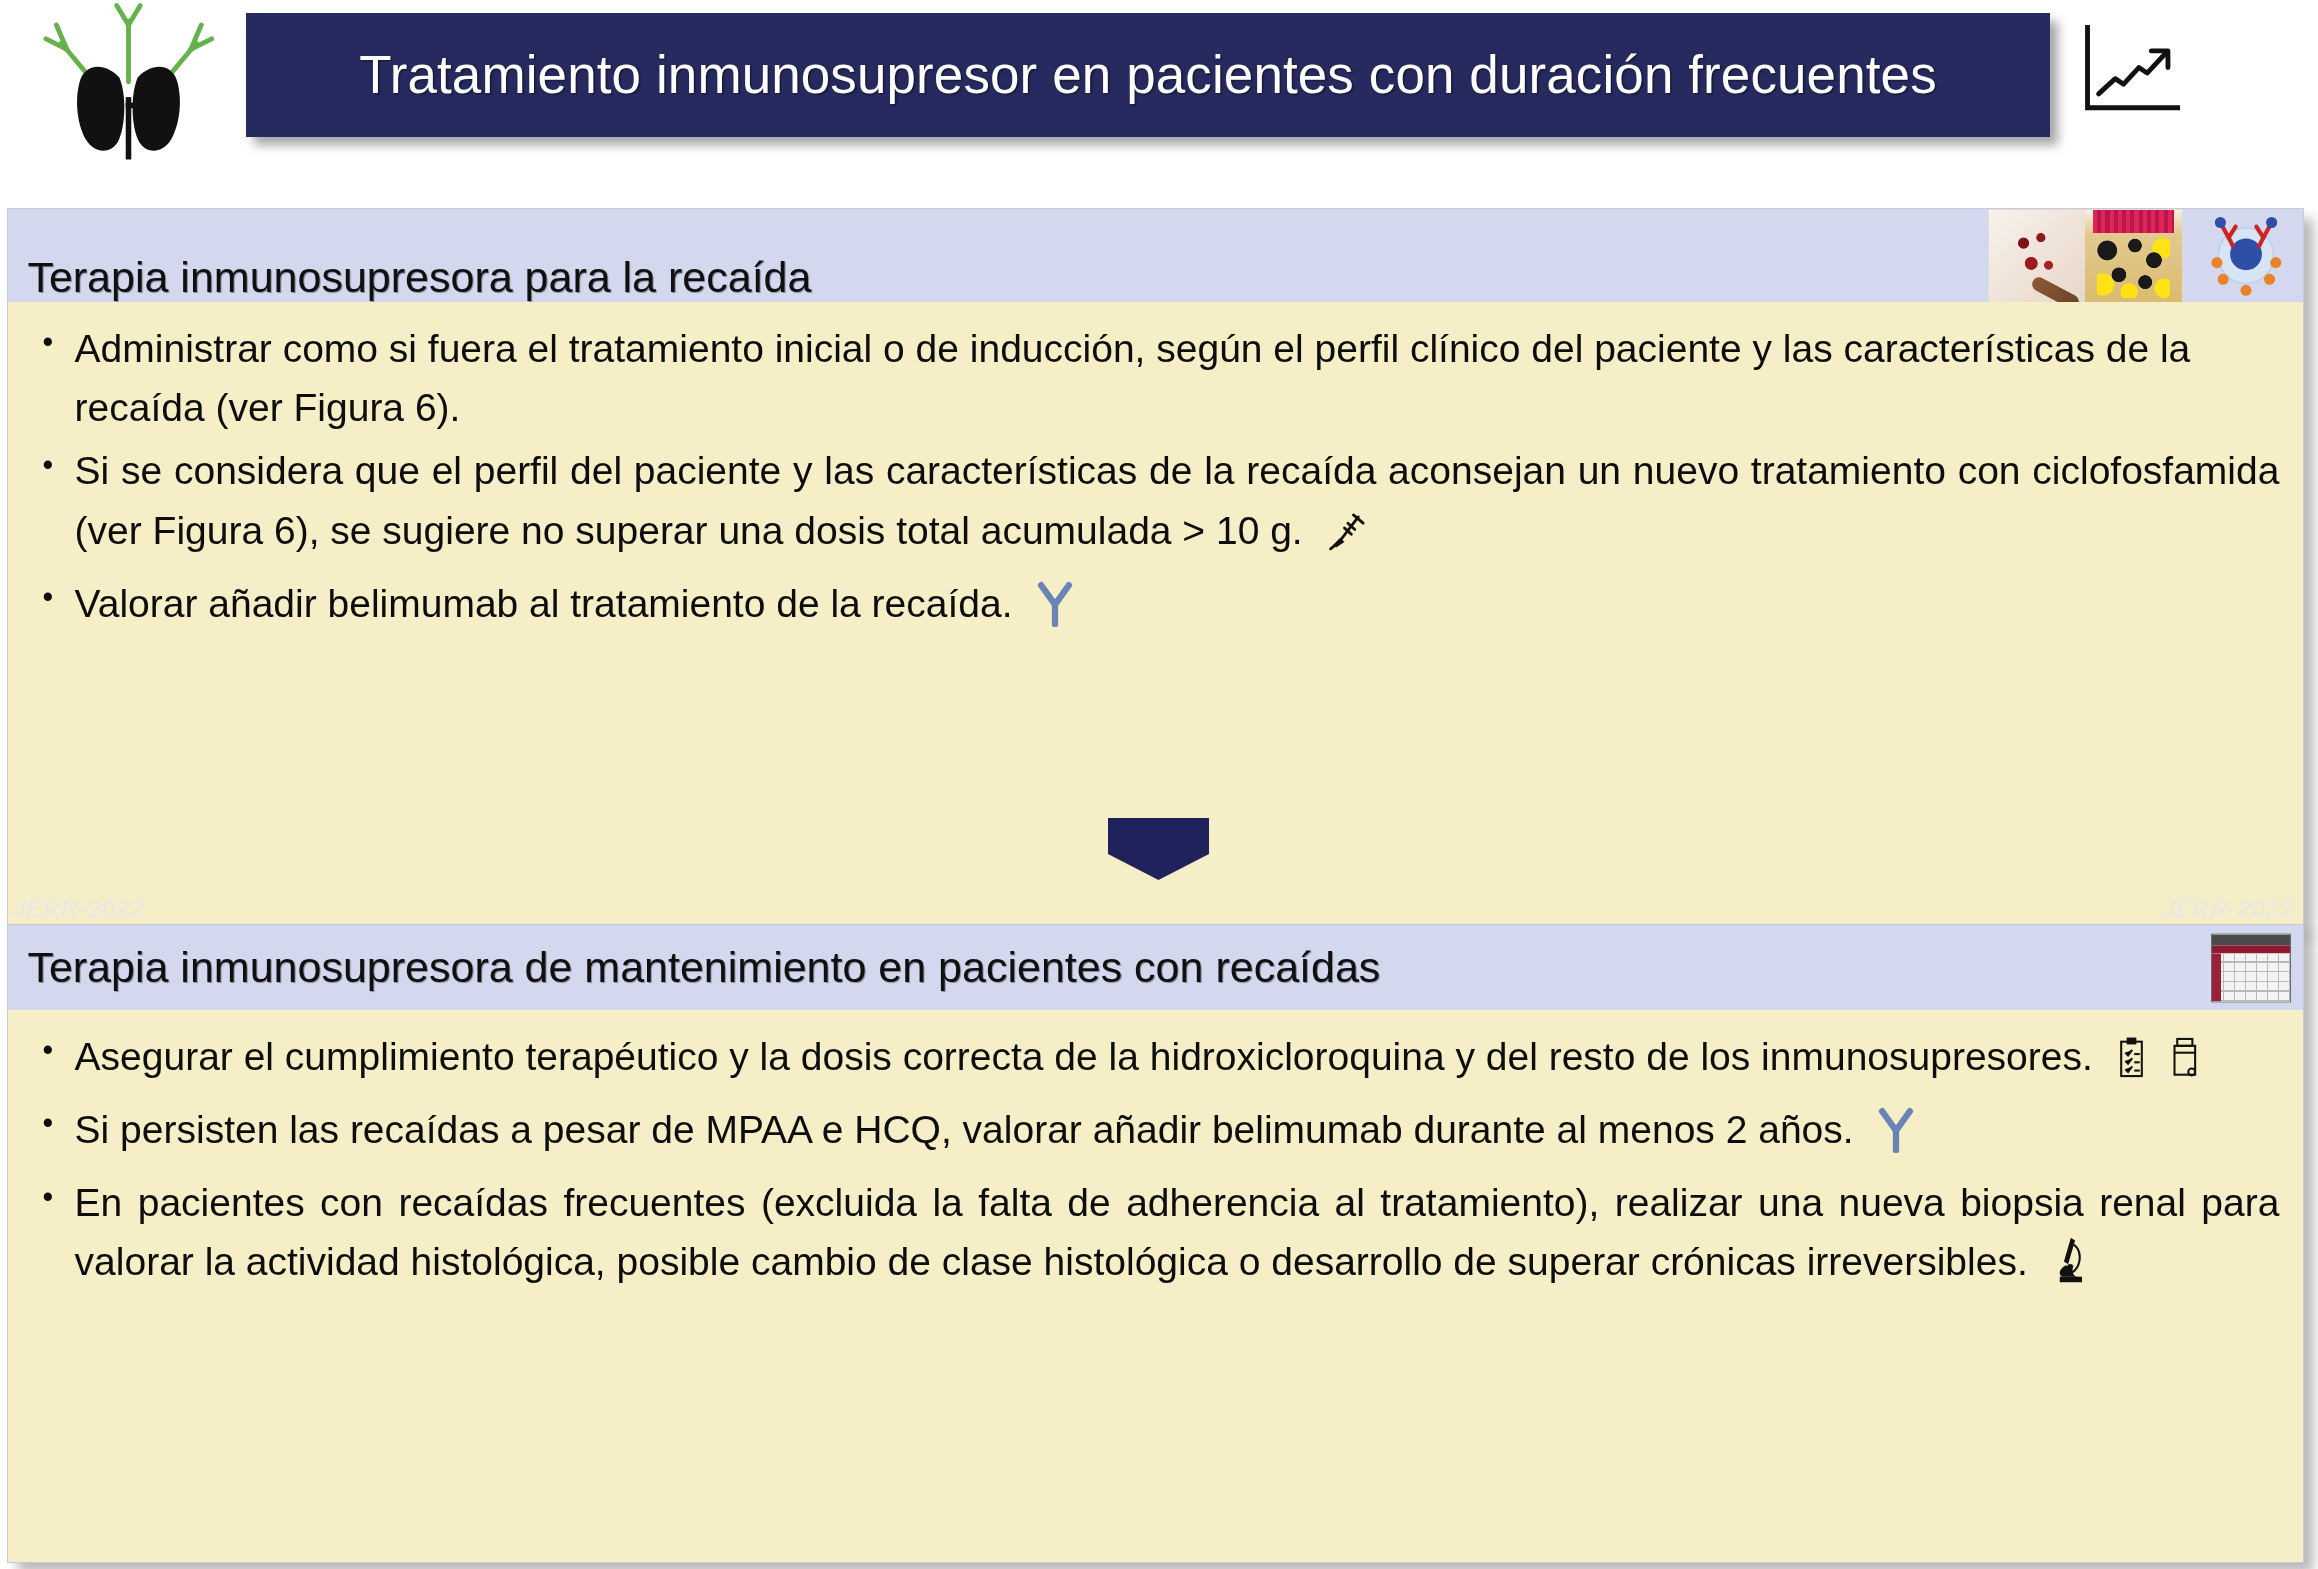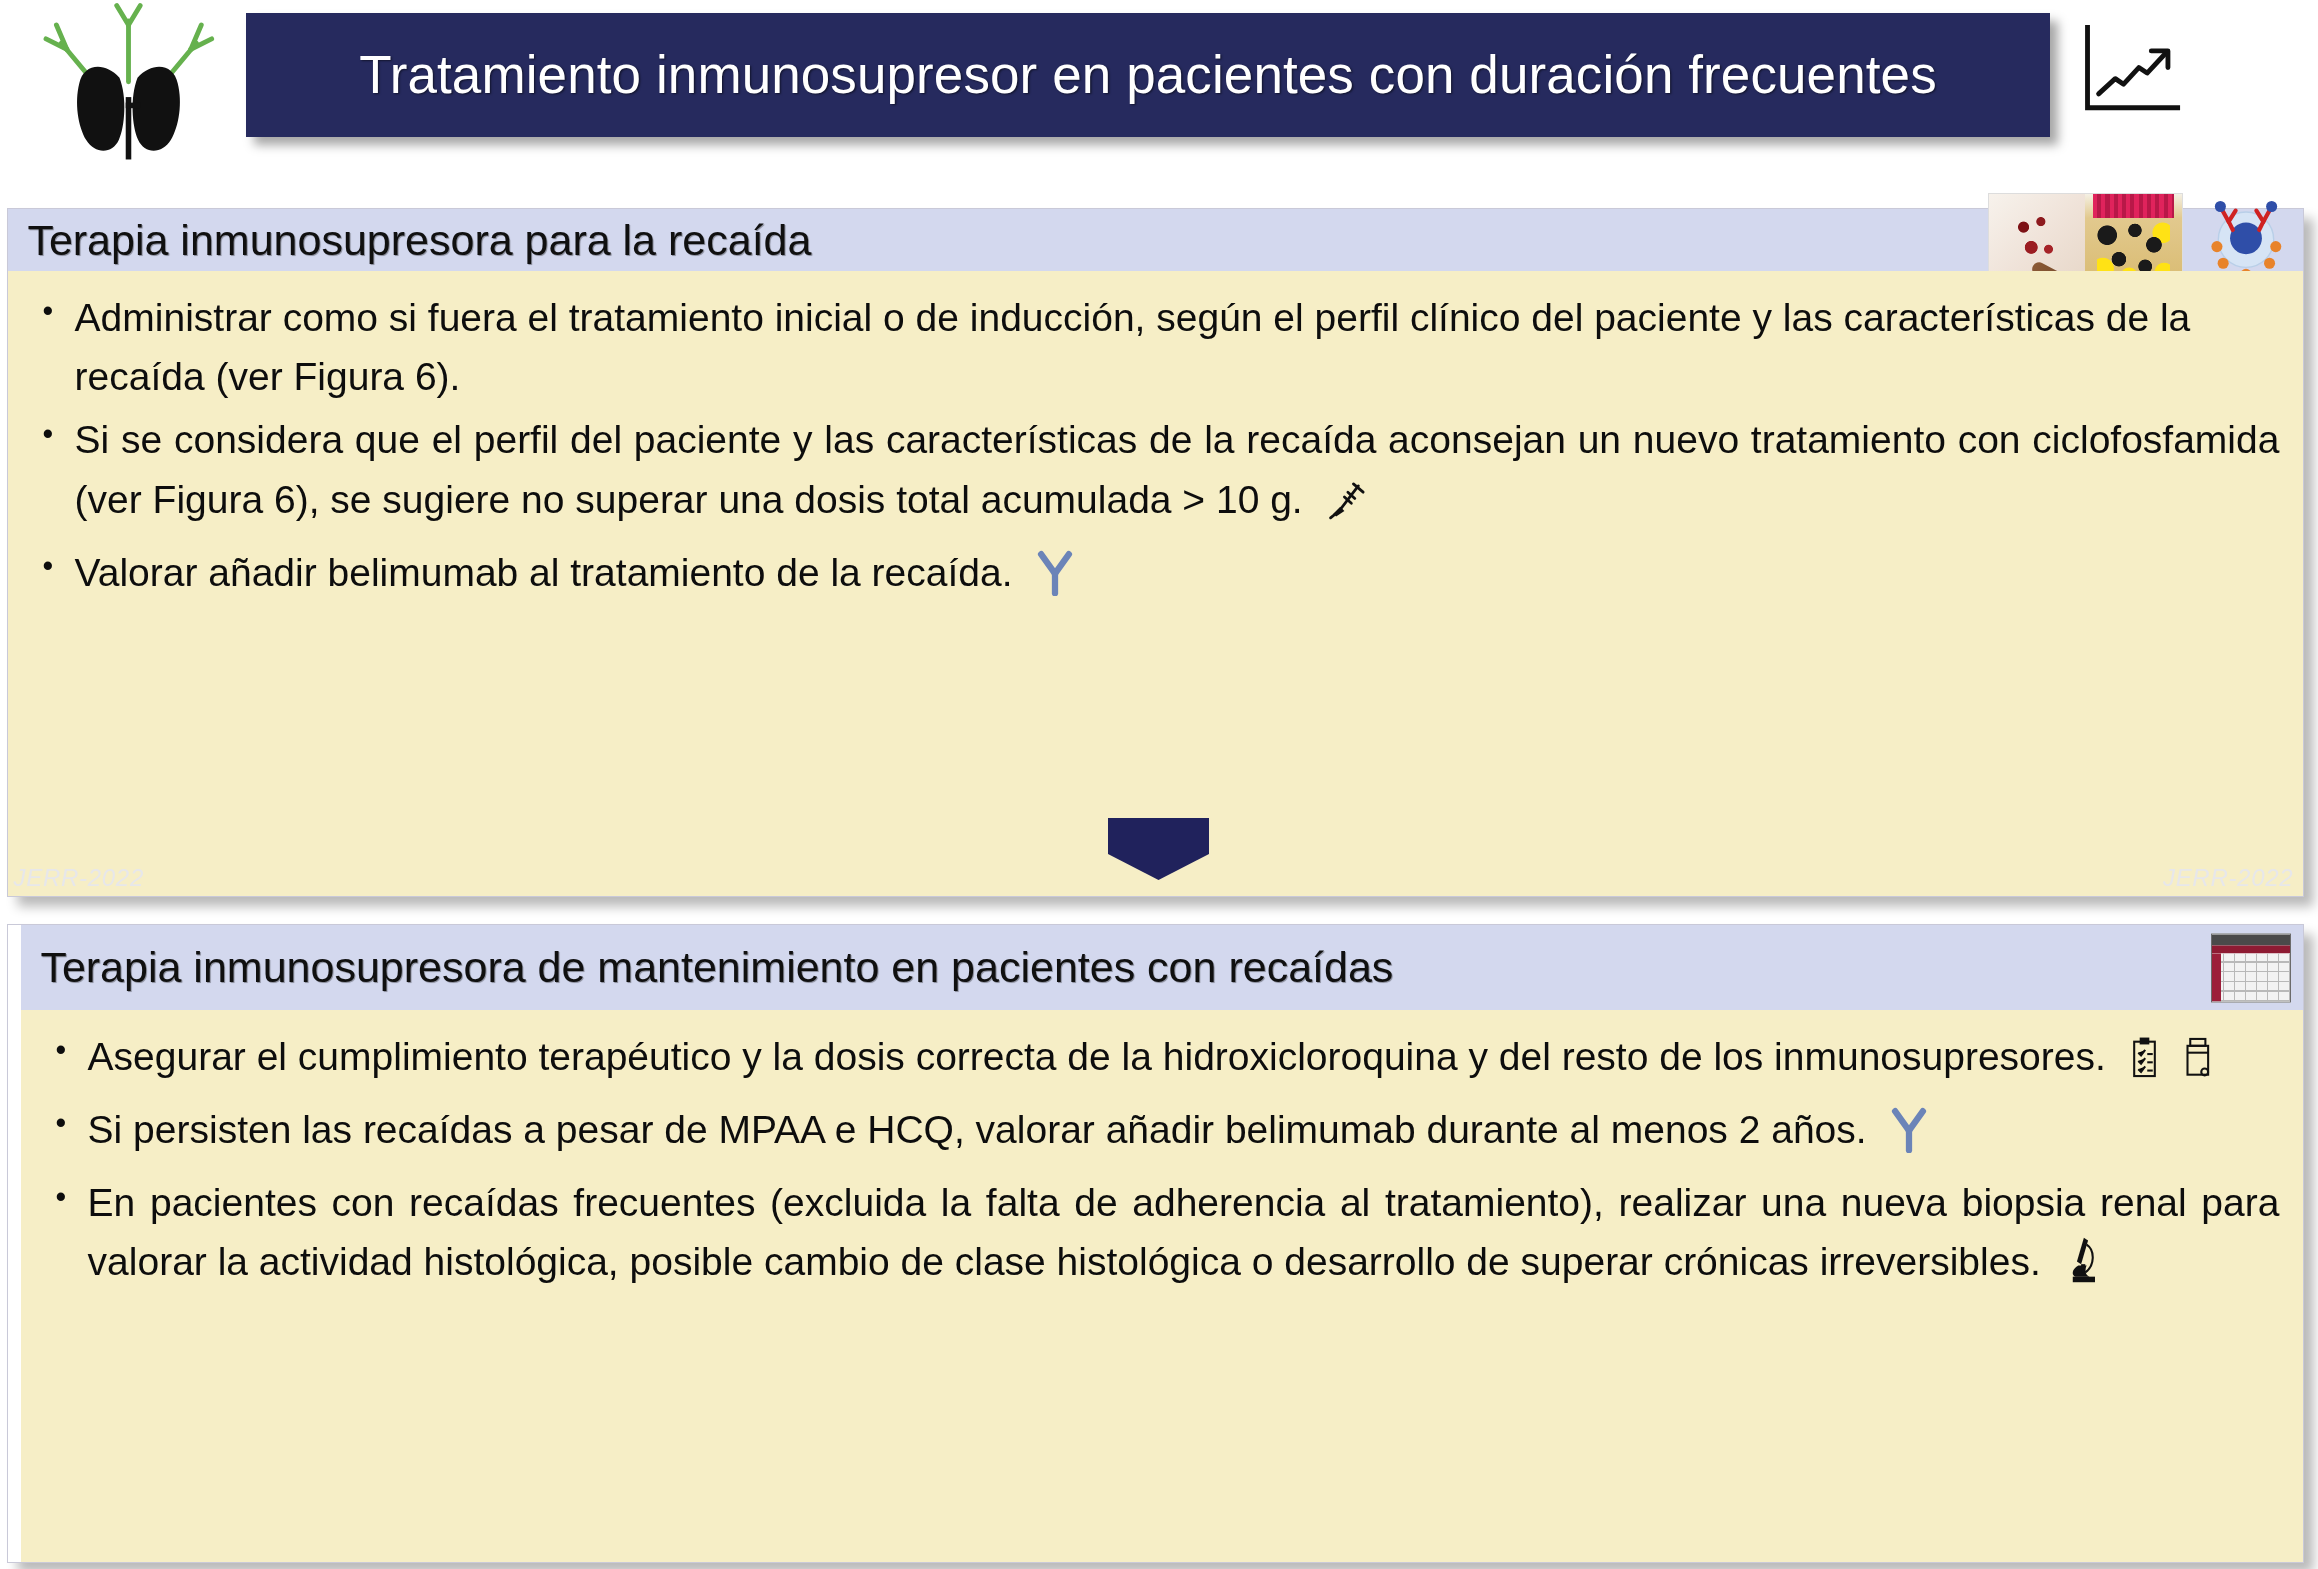--- a/index.html
+++ b/index.html
@@ -265,21 +265,21 @@
       <g stroke="#111111" stroke-width="7" fill="none" stroke-linejoin="round" stroke-linecap="round">
         <path d="M34 108 L58 86 L70 94 L92 70 L104 78 L132 48"></path>
         <path d="M110 46 L134 46 L134 70"></path>
       </g>
     </svg>
   </div>
 </div>
 
 <div class="section-card" id="section-1" style="top:208px;">
 
-  <div class="section-header" style="height:62px;">
+  <div class="section-header" style="height:93px;align-items:flex-end;">
     <span class="header-text">Terapia inmunosupresora para la recaída</span>
     <div class="header-icons">
 
       <div class="photo-thumb">
         <div class="photo-left"></div>
         <div class="photo-right"></div>
       </div>
 
       <div>
         <svg width="90" height="90" viewBox="0 0 130 130" xmlns="http://www.w3.org/2000/svg">
@@ -340,21 +340,21 @@
         </span>
       </li>
     </ul>
     <span class="watermark left">JERR-2022</span>
     <span class="watermark right">JERR-2022</span>
   </div>
 </div>
 
 <div id="arrow-connector"></div>
 
-<div class="section-card" id="section-2" style="top:924px;padding-left:13px;">
+<div class="section-card" id="section-2" style="top:924px;">
 
   <div class="section-header" style="height:85px;">
     <span class="header-text">Terapia inmunosupresora de mantenimiento en pacientes con recaídas</span>
     <div class="header-icons">
       <div class="calendar-thumb">
         <div class="cal-top"></div>
         <div class="cal-band"></div>
         <div class="cal-grid"></div>
         <div class="cal-left"></div>
       </div>

